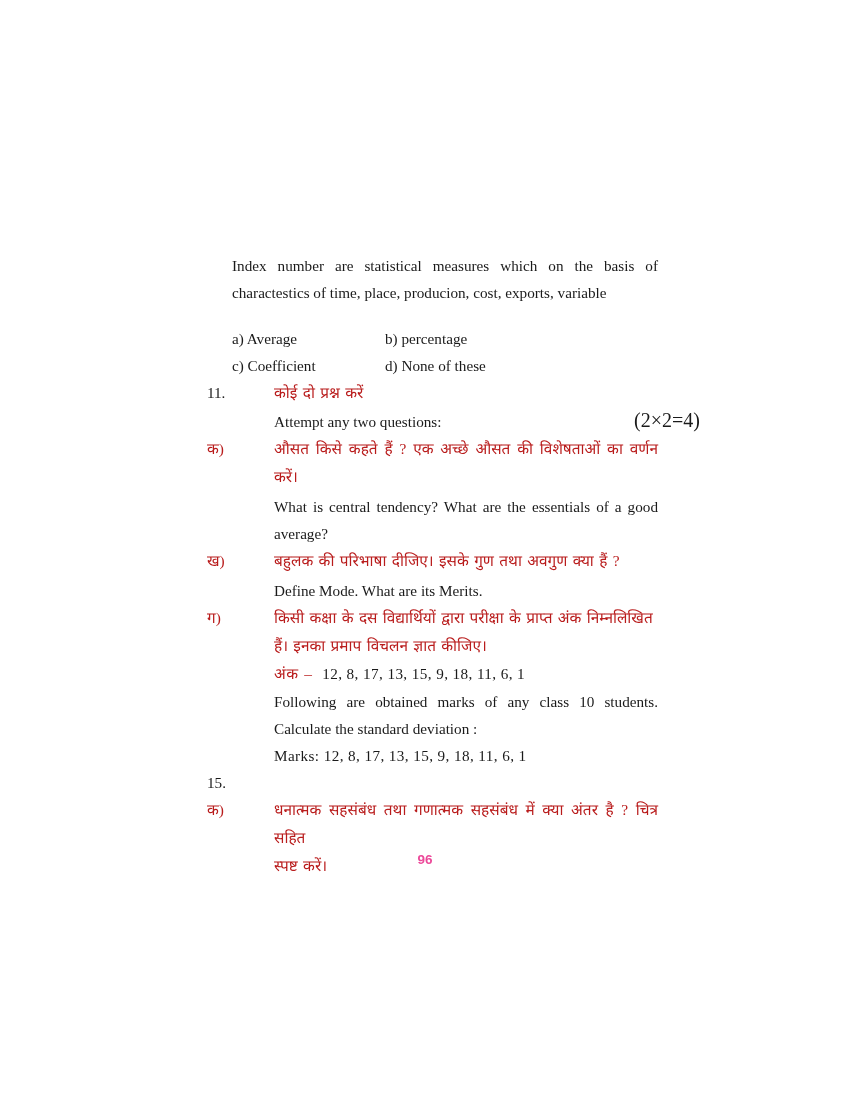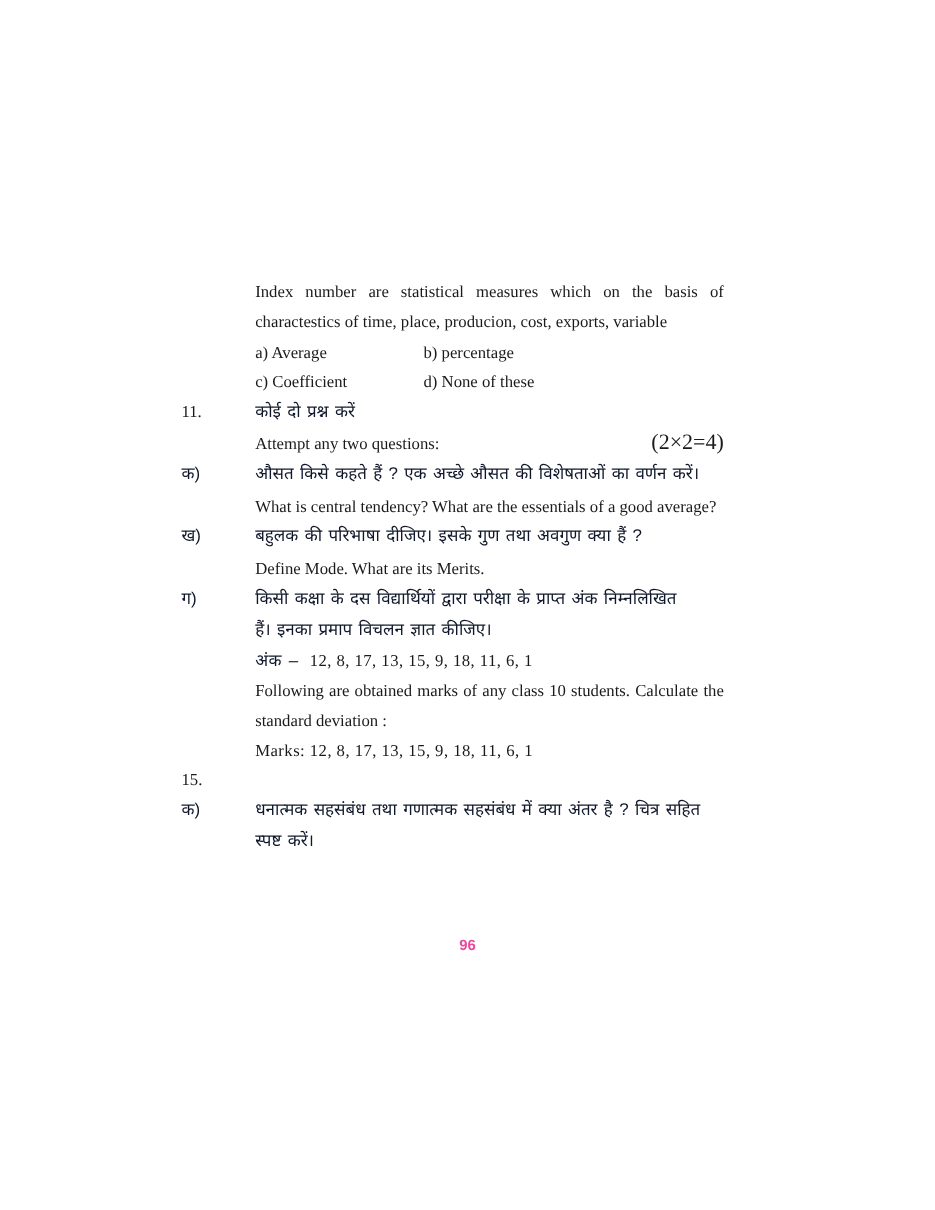--- a/index.html
+++ b/index.html
@@ -39,20 +39,21 @@
     align-items: flex-start;
     width: 493px;
   }
   .qlabel {
     width: 67px;
     flex: 0 0 67px;
     font-size: 15.2px;
     line-height: 27px;
     color: #1a1a1a;
     white-space: nowrap;
+    margin-left: 42px;
   }
   .qlabel.hi {
     font-size: 15.4px;
   }
   .qbody {
     flex: 1 1 auto;
     width: 426px;
   }
 
   
@@ -65,24 +66,24 @@
     font-family: "Liberation Serif", "DejaVu Serif", serif;
     font-size: 15.2px;
     line-height: 27px;
     text-align: justify;
     text-justify: inter-word;
     color: #1a1a1a;
   }
   .en.nojust { text-align: left; }
 
   .hi {
-    font-family: Liberation Sans, sans-serif;
+    font-family: Liberation Serif, serif;
     font-size: 15.4px;
     line-height: 28px;
-    color: #0f172a;
+    color: #b91c1c;
     text-align: left;
     word-spacing: 1.5px;
   }
   .hi.spread {
     text-align: justify;
     text-justify: inter-word;
   }
 
   .stem {
     text-align: justify;
@@ -94,21 +95,21 @@
   }
   .dots {
     letter-spacing: 1.6px;
     color: #555;
     font-size: 13px;
     vertical-align: 1px;
   }
 
   
   .options {
-    margin-top: 1px;
+    margin-top: 19px;
   }
   .optrow {
     display: flex;
     font-size: 15.2px;
     line-height: 27px;
   }
   .opt-a { width: 153px; flex: 0 0 153px; }
   .opt-b { flex: 1 1 auto; }
 
   

